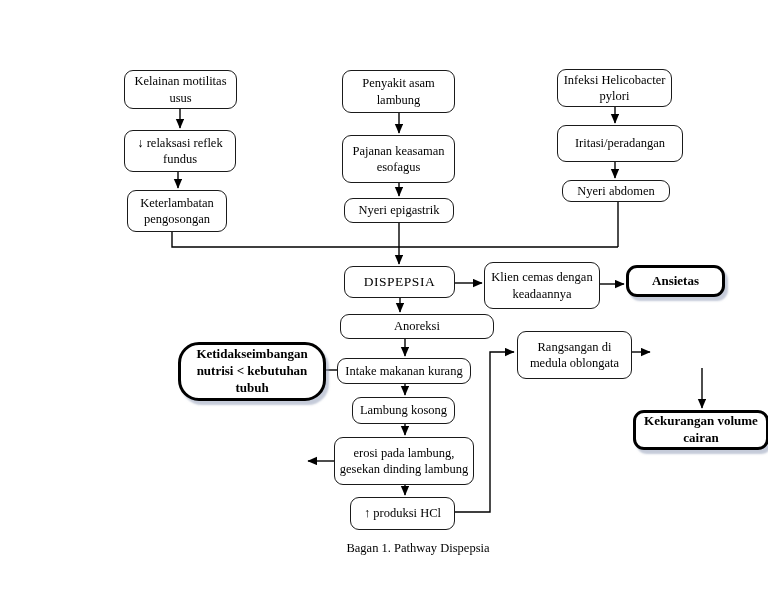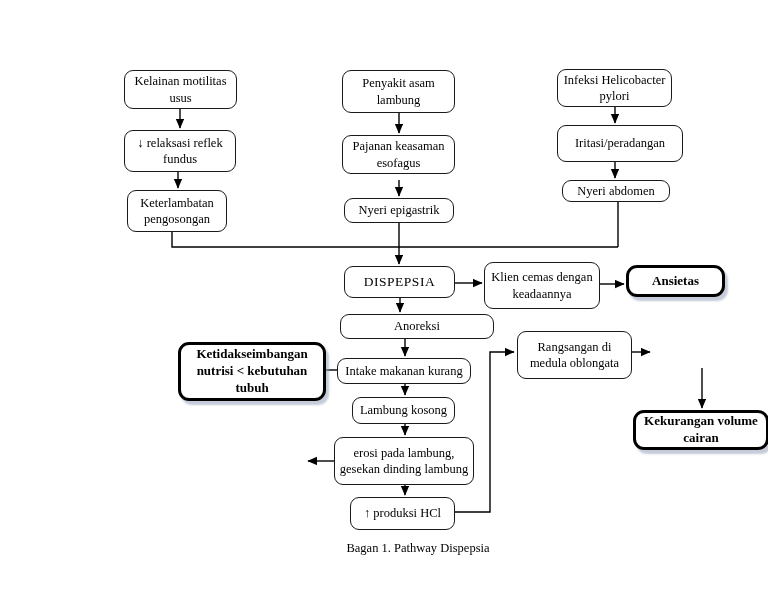--- a/index.html
+++ b/index.html
@@ -17,30 +17,30 @@
   .node.bold{
     border:3px solid #000;border-radius:11px;font-weight:bold;font-size:13px;
     box-shadow:3px 4px 2px rgba(150,160,185,0.55);
   }
   .caps{font-size:13.5px;letter-spacing:.5px;}
   
   #n-kelainan{left:92px;top:70px;width:113px;height:39px;}
   #n-relaksasi{left:92px;top:130px;width:112px;height:42px;}
   #n-keterlambatan{left:95px;top:190px;width:100px;height:42px;}
   #n-penyakit{left:310px;top:70px;width:113px;height:43px;}
-  #n-pajanan{left:310px;top:135px;width:113px;height:39px;}
+  #n-pajanan{left:310px;top:135px;width:113px;height:48px;}
   #n-nyeri-epigastrik{left:312px;top:198px;width:110px;height:25px;}
   #n-infeksi{left:525px;top:69px;width:115px;height:38px;}
   #n-iritasi{left:525px;top:125px;width:126px;height:37px;}
   #n-nyeri-abdomen{left:530px;top:180px;width:108px;height:22px;}
   #n-dispepsia{left:312px;top:266px;width:111px;height:32px;}
   #n-klien-cemas{left:452px;top:262px;width:116px;height:47px;}
   #n-ansietas{left:594px;top:265px;width:99px;height:32px;}
   #n-anoreksi{left:308px;top:314px;width:154px;height:25px;}
-  #n-ketidakseimbangan{left:146px;top:342px;width:148px;height:59px;}
+  #n-ketidakseimbangan{left:146px;top:342px;width:148px;height:59px;border-radius:21px;}
   #n-intake{left:305px;top:358px;width:134px;height:26px;}
   #n-lambung-kosong{left:320px;top:397px;width:103px;height:27px;}
   #n-nyeri-akut{left:168px;top:443px;width:104px;height:33px;}
   #n-erosi{left:302px;top:437px;width:140px;height:48px;}
   #n-produksi-hcl{left:318px;top:497px;width:105px;height:33px;}
   #n-rangsangan{left:485px;top:331px;width:115px;height:48px;}
   #n-mual{left:620px;top:337px;width:102px;height:30px;}
   #n-kekurangan{left:601px;top:410px;width:136px;height:40px;}
   #caption{
     position:absolute;left:280px;top:541px;width:212px;text-align:center;

